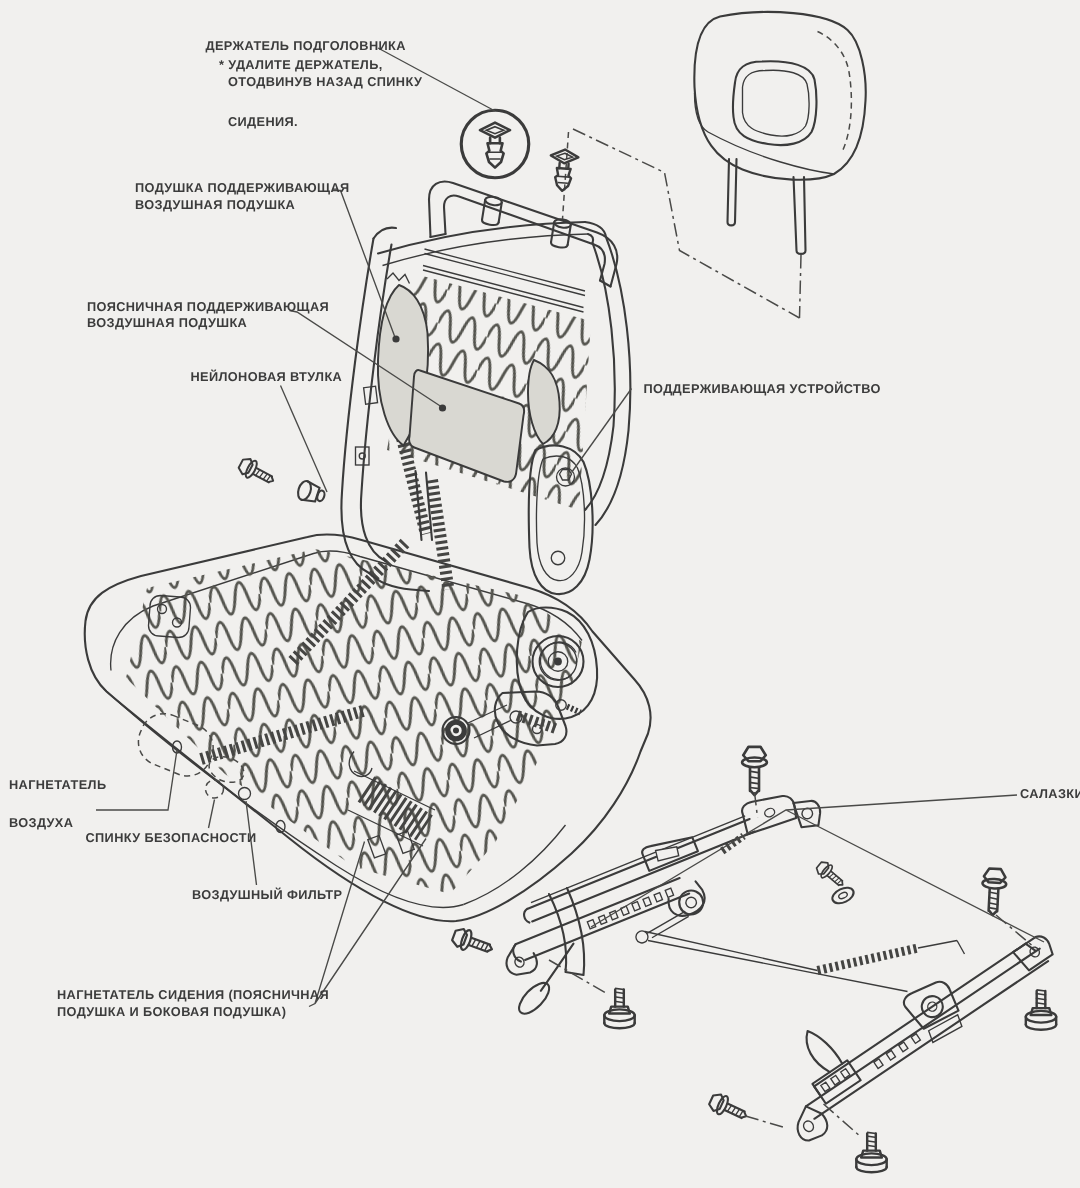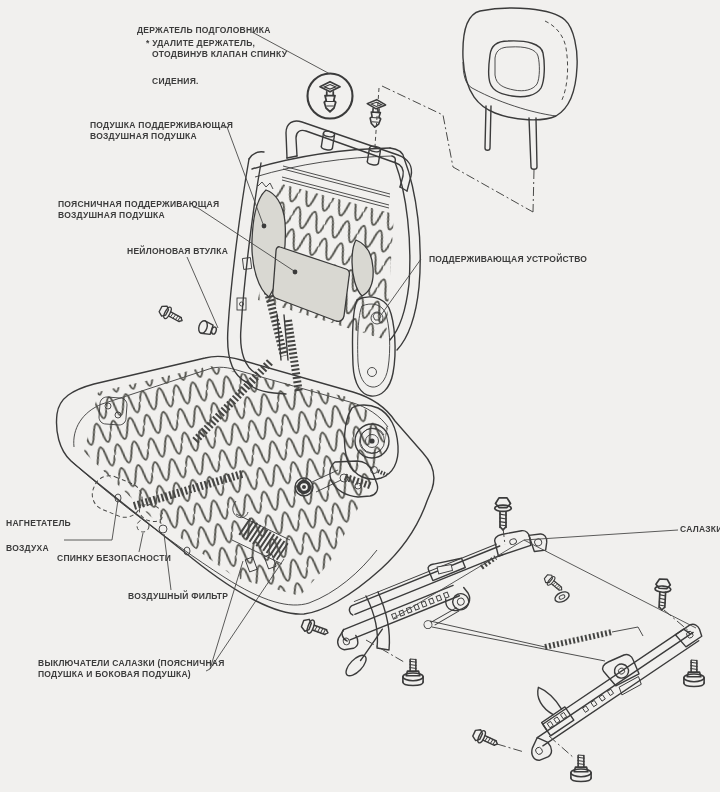--- a/index.html
+++ b/index.html
@@ -290,37 +290,37 @@
     <path class="lead" d="M64,540 L112,540 L118,500"></path>
     <path class="lead" d="M139,552 L143,533"></path>
     <path class="lead" d="M171,590 L164,534"></path>
     <path class="lead" d="M206,671 L210,669 L243,561 M210,669 L284,559"></path>
     <path class="lead" d="M678,530 L524,540 L394,618 M524,540 L696,628"></path>
   </g>
 </svg>
 
 <div class="lbl" style="left:137px;top:25px">ДЕРЖАТЕЛЬ ПОДГОЛОВНИКА</div>
 <div class="lbl" style="left:146px;top:38px">* УДАЛИТЕ ДЕРЖАТЕЛЬ,</div>
-<div class="lbl" style="left:152px;top:49px">ОТОДВИНУВ КЛАПАН СПИНКУ</div>
+<div class="lbl" style="left:152px;top:49px">ОТОДВИНУВ НАЗАД СПИНКУ</div>
 <div class="lbl" style="left:152px;top:76px">СИДЕНИЯ.</div>
 
 <div class="lbl" style="left:90px;top:120px">ПОДУШКА ПОДДЕРЖИВАЮЩАЯ</div>
 <div class="lbl" style="left:90px;top:131px">ВОЗДУШНАЯ ПОДУШКА</div>
 
 <div class="lbl" style="left:58px;top:199px">ПОЯСНИЧНАЯ ПОДДЕРЖИВАЮЩАЯ</div>
 <div class="lbl" style="left:58px;top:210px">ВОЗДУШНАЯ ПОДУШКА</div>
 
 <div class="lbl" style="left:127px;top:246px">НЕЙЛОНОВАЯ ВТУЛКА</div>
 
 <div class="lbl" style="left:429px;top:254px">ПОДДЕРЖИВАЮЩАЯ УСТРОЙСТВО</div>
 
 <div class="lbl" style="left:6px;top:518px">НАГНЕТАТЕЛЬ</div>
 <div class="lbl" style="left:6px;top:543px">ВОЗДУХА</div>
 
 <div class="lbl" style="left:57px;top:553px">СПИНКУ БЕЗОПАСНОСТИ</div>
 
 <div class="lbl" style="left:128px;top:591px">ВОЗДУШНЫЙ ФИЛЬТР</div>
 
-<div class="lbl" style="left:38px;top:658px">ВЫКЛЮЧАТЕЛИ САЛАЗКИ (ПОЯСНИЧНАЯ</div>
+<div class="lbl" style="left:38px;top:658px">НАГНЕТАТЕЛЬ СИДЕНИЯ (ПОЯСНИЧНАЯ</div>
 <div class="lbl" style="left:38px;top:669px">ПОДУШКА И БОКОВАЯ ПОДУШКА)</div>
 
 <div class="lbl" style="left:680px;top:524px">САЛАЗКИ</div>
 </div>
 
 </body></html>

